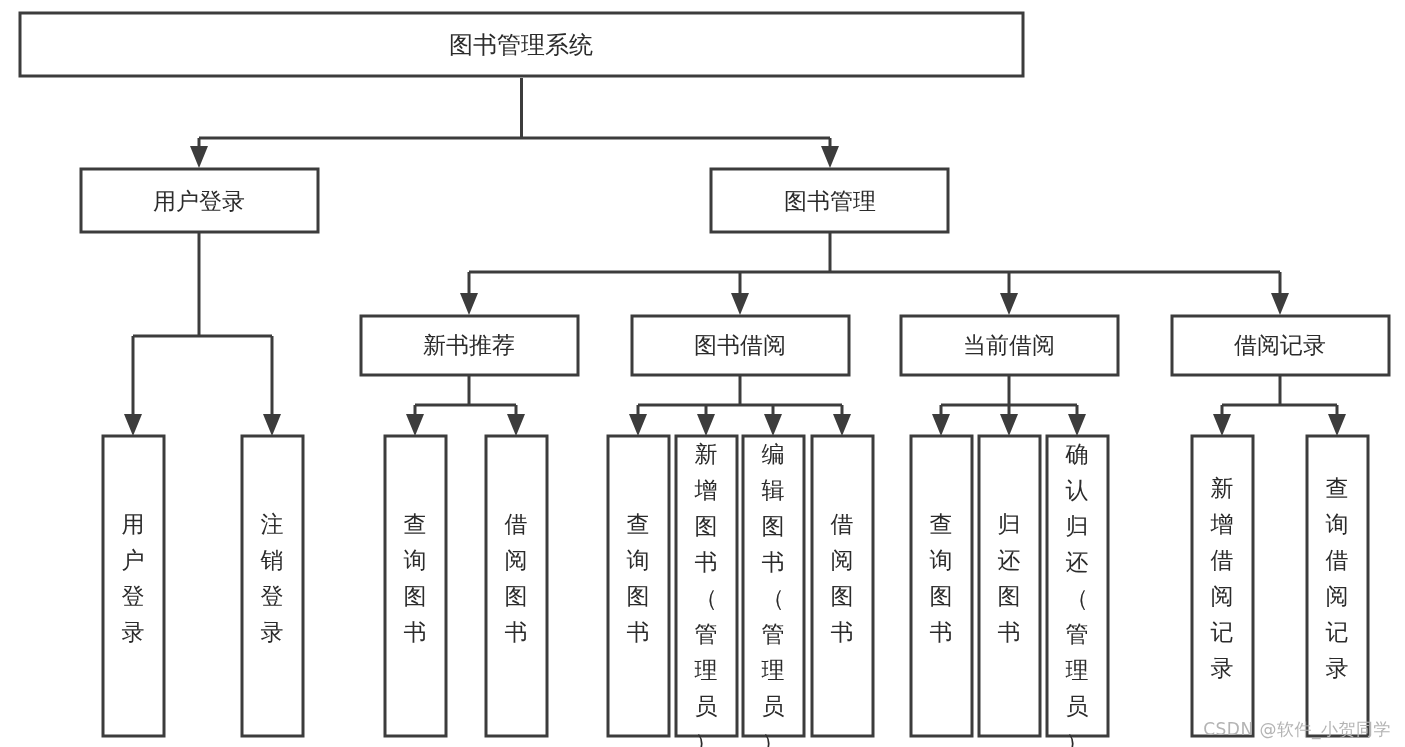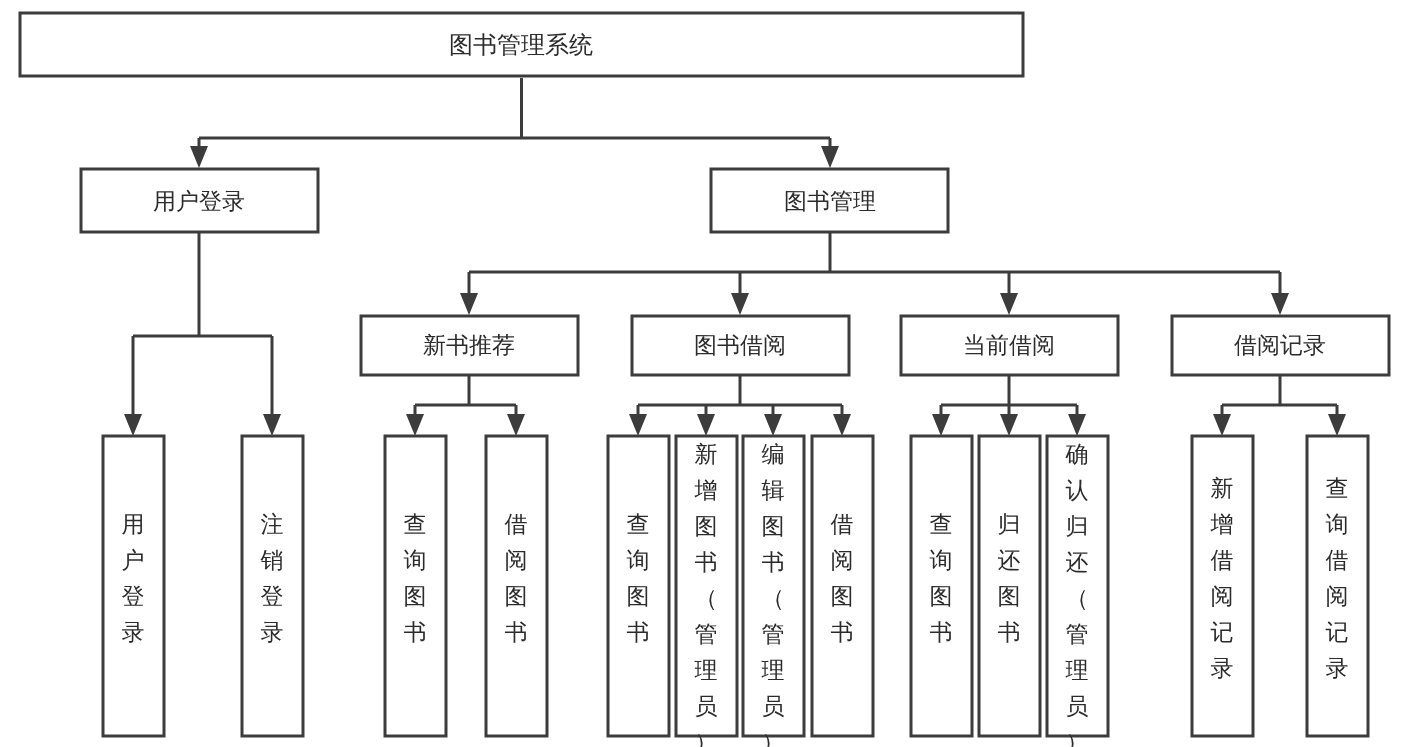--- a/index.html
+++ b/index.html
@@ -236,13 +236,14 @@
         <text class="leaf-label" x="1222" y="496"><tspan x="1222" y="496" text-anchor="middle">新</tspan><tspan x="1222" y="532" text-anchor="middle">增</tspan><tspan x="1222" y="568" text-anchor="middle">借</tspan><tspan x="1222" y="604" text-anchor="middle">阅</tspan><tspan x="1222" y="640" text-anchor="middle">记</tspan><tspan x="1222" y="676" text-anchor="middle">录</tspan></text>
       </g>
 
       <g>
         <rect class="node-rect" x="1307" y="436" width="61" height="300"></rect>
         <text class="leaf-label" x="1337" y="496"><tspan x="1337" y="496" text-anchor="middle">查</tspan><tspan x="1337" y="532" text-anchor="middle">询</tspan><tspan x="1337" y="568" text-anchor="middle">借</tspan><tspan x="1337" y="604" text-anchor="middle">阅</tspan><tspan x="1337" y="640" text-anchor="middle">记</tspan><tspan x="1337" y="676" text-anchor="middle">录</tspan></text>
       </g>
     </g>
   </svg>
 
+  <div class="watermark">CSDN @软件_小贺同学</div>
 </div>
 
 </body></html>

